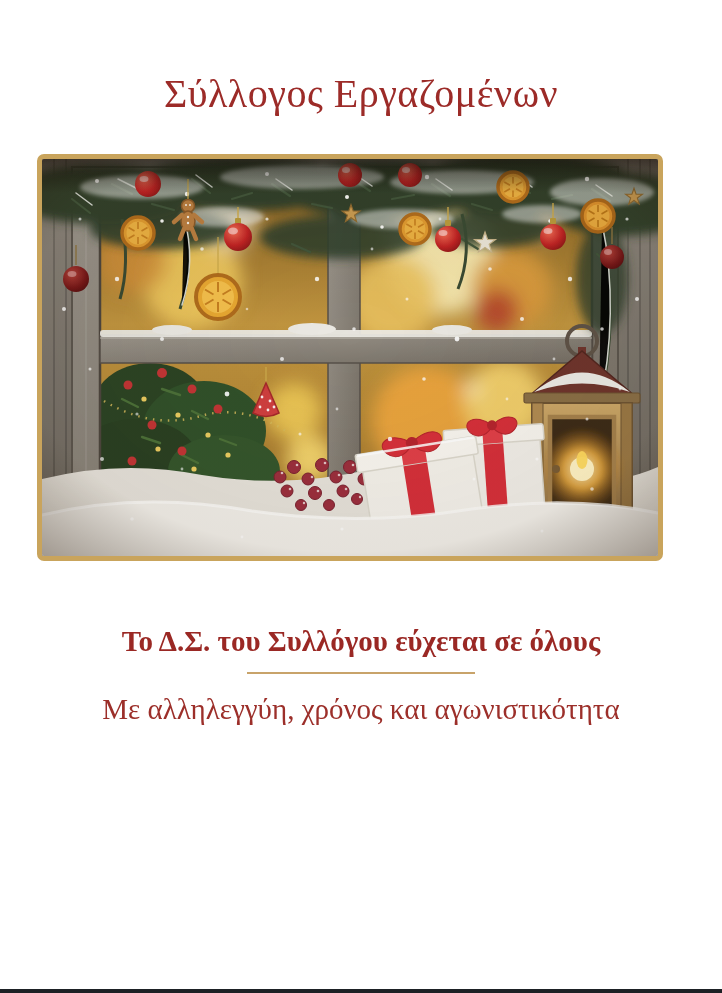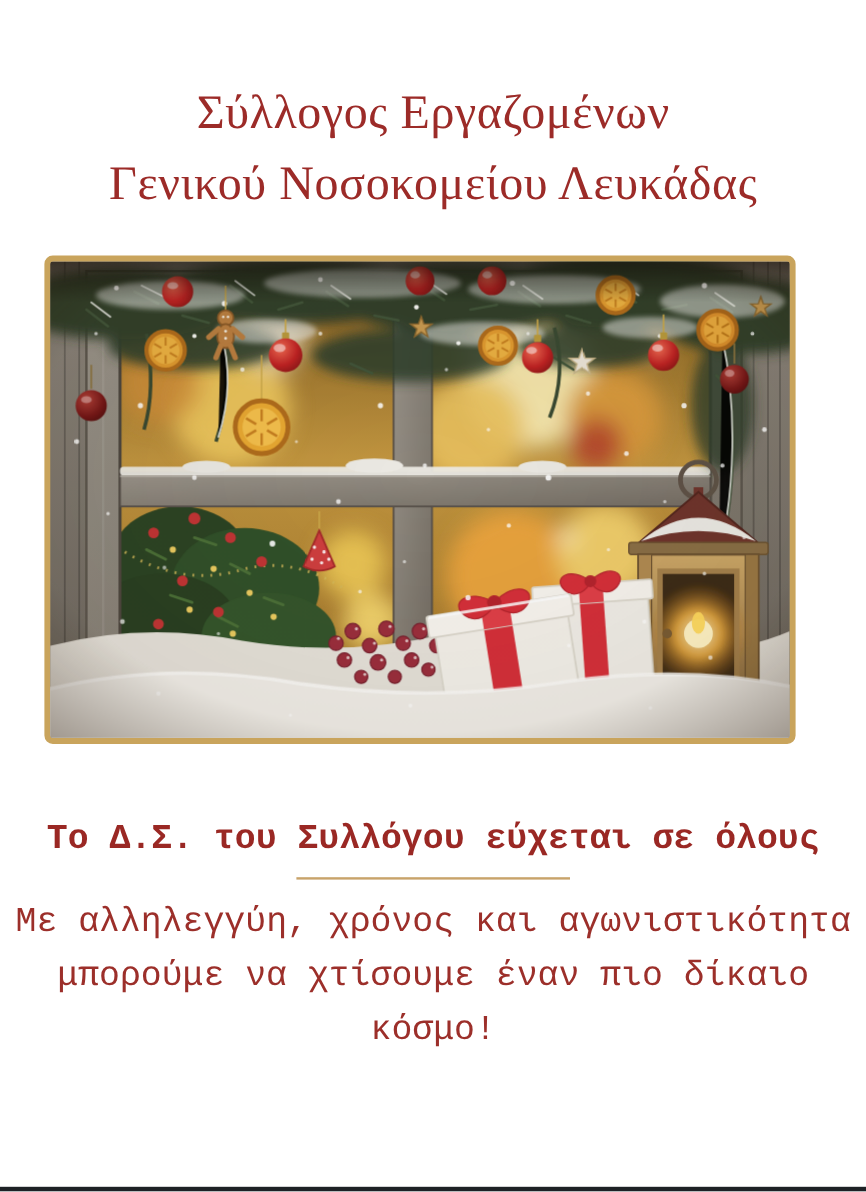--- a/index.html
+++ b/index.html
@@ -16,40 +16,39 @@
   .photo{
     margin:31px 0 0 37px;width:626px;height:407px;box-sizing:border-box;
     border:5px solid #c9a45c;border-radius:7px;overflow:hidden;background:#7b7468;
     padding:0;
   }
   .photo svg{display:block;}
   .greeting{
     margin-top:58px;text-align:center;font-weight:bold;
     font-size:29px;line-height:44px;color:#9a2824;
   }
-  .greeting span,.solidarity span{display:block;font-family:Liberation Mono, monospace;}
+  .greeting span,.solidarity span{display:block;}
   .divider{
     border:none;margin:9px auto 0 auto;width:228px;height:2px;background:#c8a36a;
   }
   .solidarity{
     margin-top:13px;text-align:center;
     font-size:29px;line-height:45px;color:#9c2f2a;
   }
   .footer-bar{
     position:absolute;left:0;bottom:0;width:722px;height:4px;background:#1d2125;
   }
 </style>
 </head>
 <body>
 
 <div class="card">
 
   <h1 class="page-title">
     <span class="t-line">Σύλλογος Εργαζομένων</span>
-    <span class="t-line">Γενικού Νοσοκομείου Λευκάδας</span>
   </h1>
 
   <figure class="photo">
     <svg width="616" height="397" viewBox="0 0 616 397" xmlns="http://www.w3.org/2000/svg">
       <defs>
         <linearGradient id="wood" x1="0" y1="0" x2="0" y2="1">
           <stop offset="0" stop-color="#8d867c"></stop>
             <stop offset="1" stop-color="#6b655c"></stop>
         </linearGradient>
         <linearGradient id="frameWood" x1="0" y1="0" x2="1" y2="1">
@@ -540,18 +539,17 @@
   </figure>
 
   <div class="greeting">
     <span>Το Δ.Σ. του Συλλόγου εύχεται σε όλους</span>
   </div>
 
   <hr class="divider">
 
   <div class="solidarity">
     <span>Με αλληλεγγύη, χρόνος και αγωνιστικότητα</span>
-    <span>μπορούμε να χτίσουμε έναν πιο δίκαιο κόσμο!</span>
   </div>
 
 </div>
 
 <div class="footer-bar"></div>
 
 </body></html>

